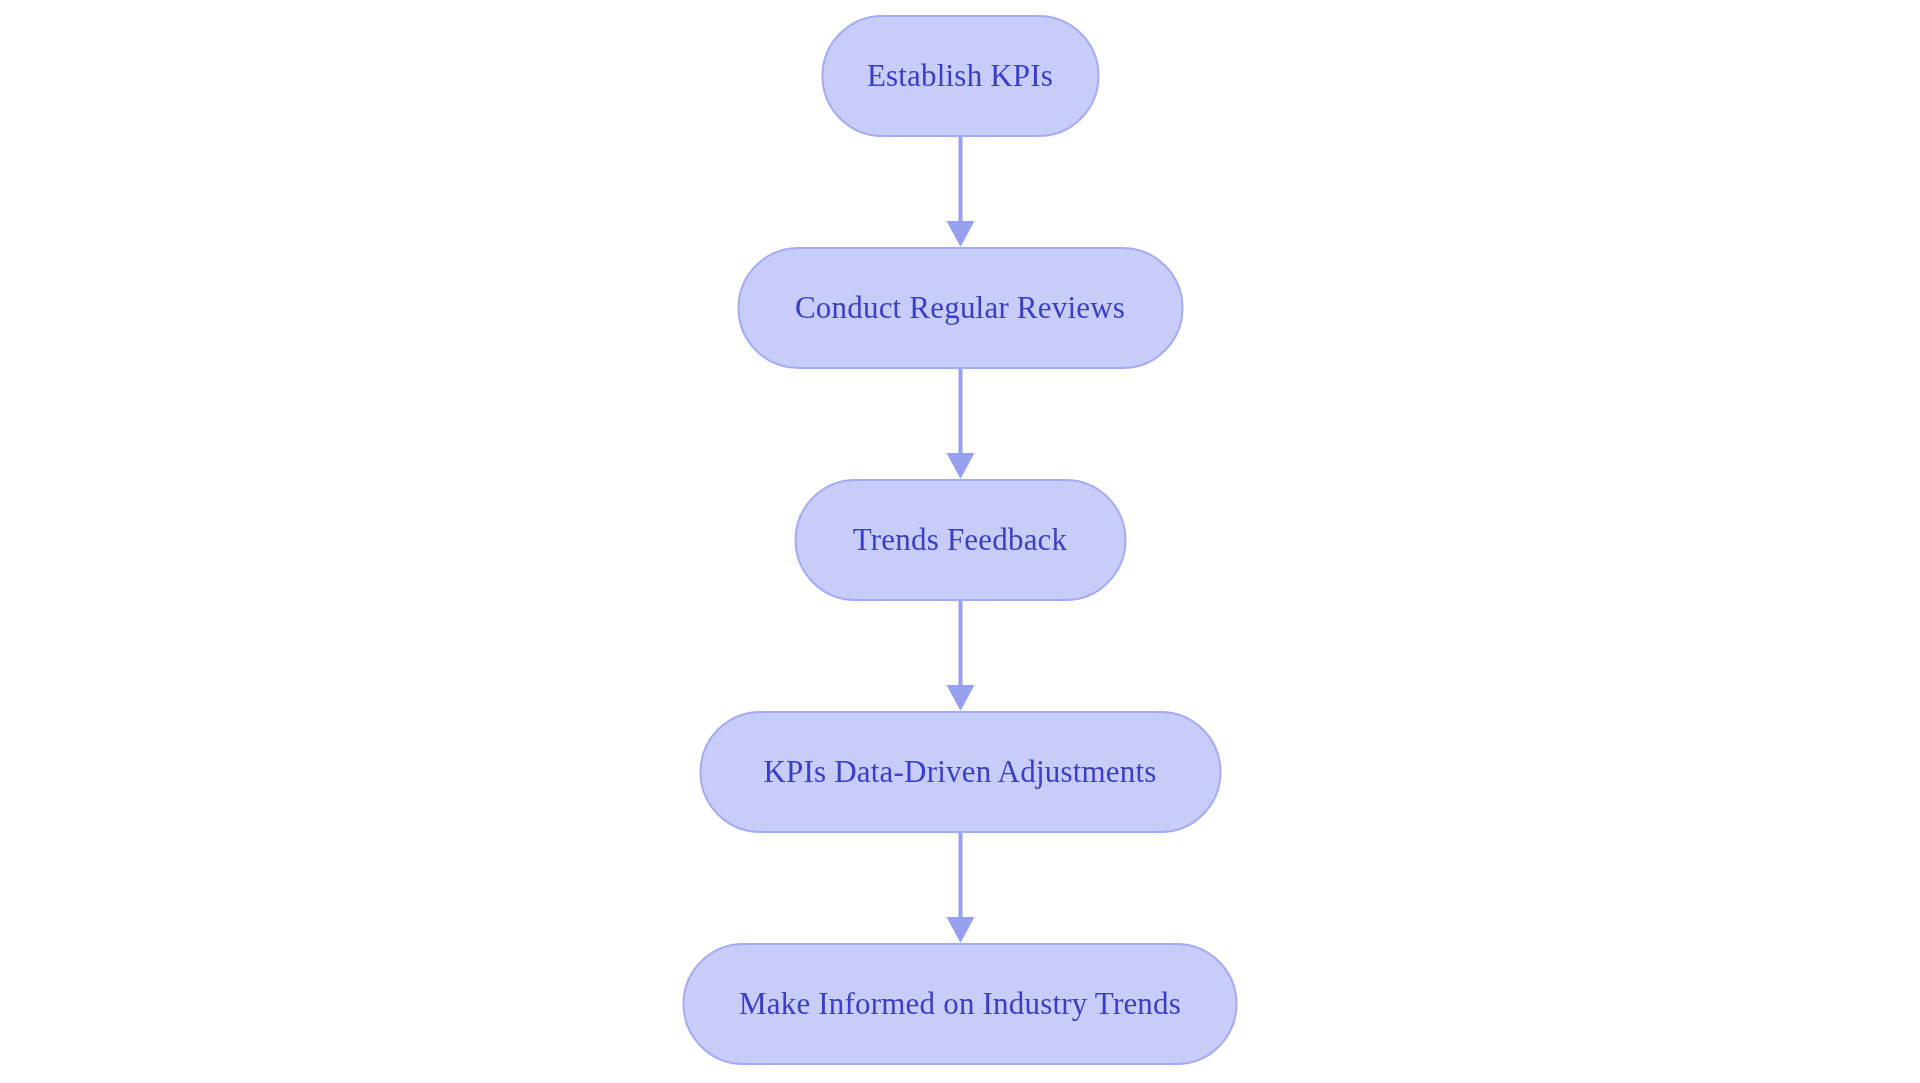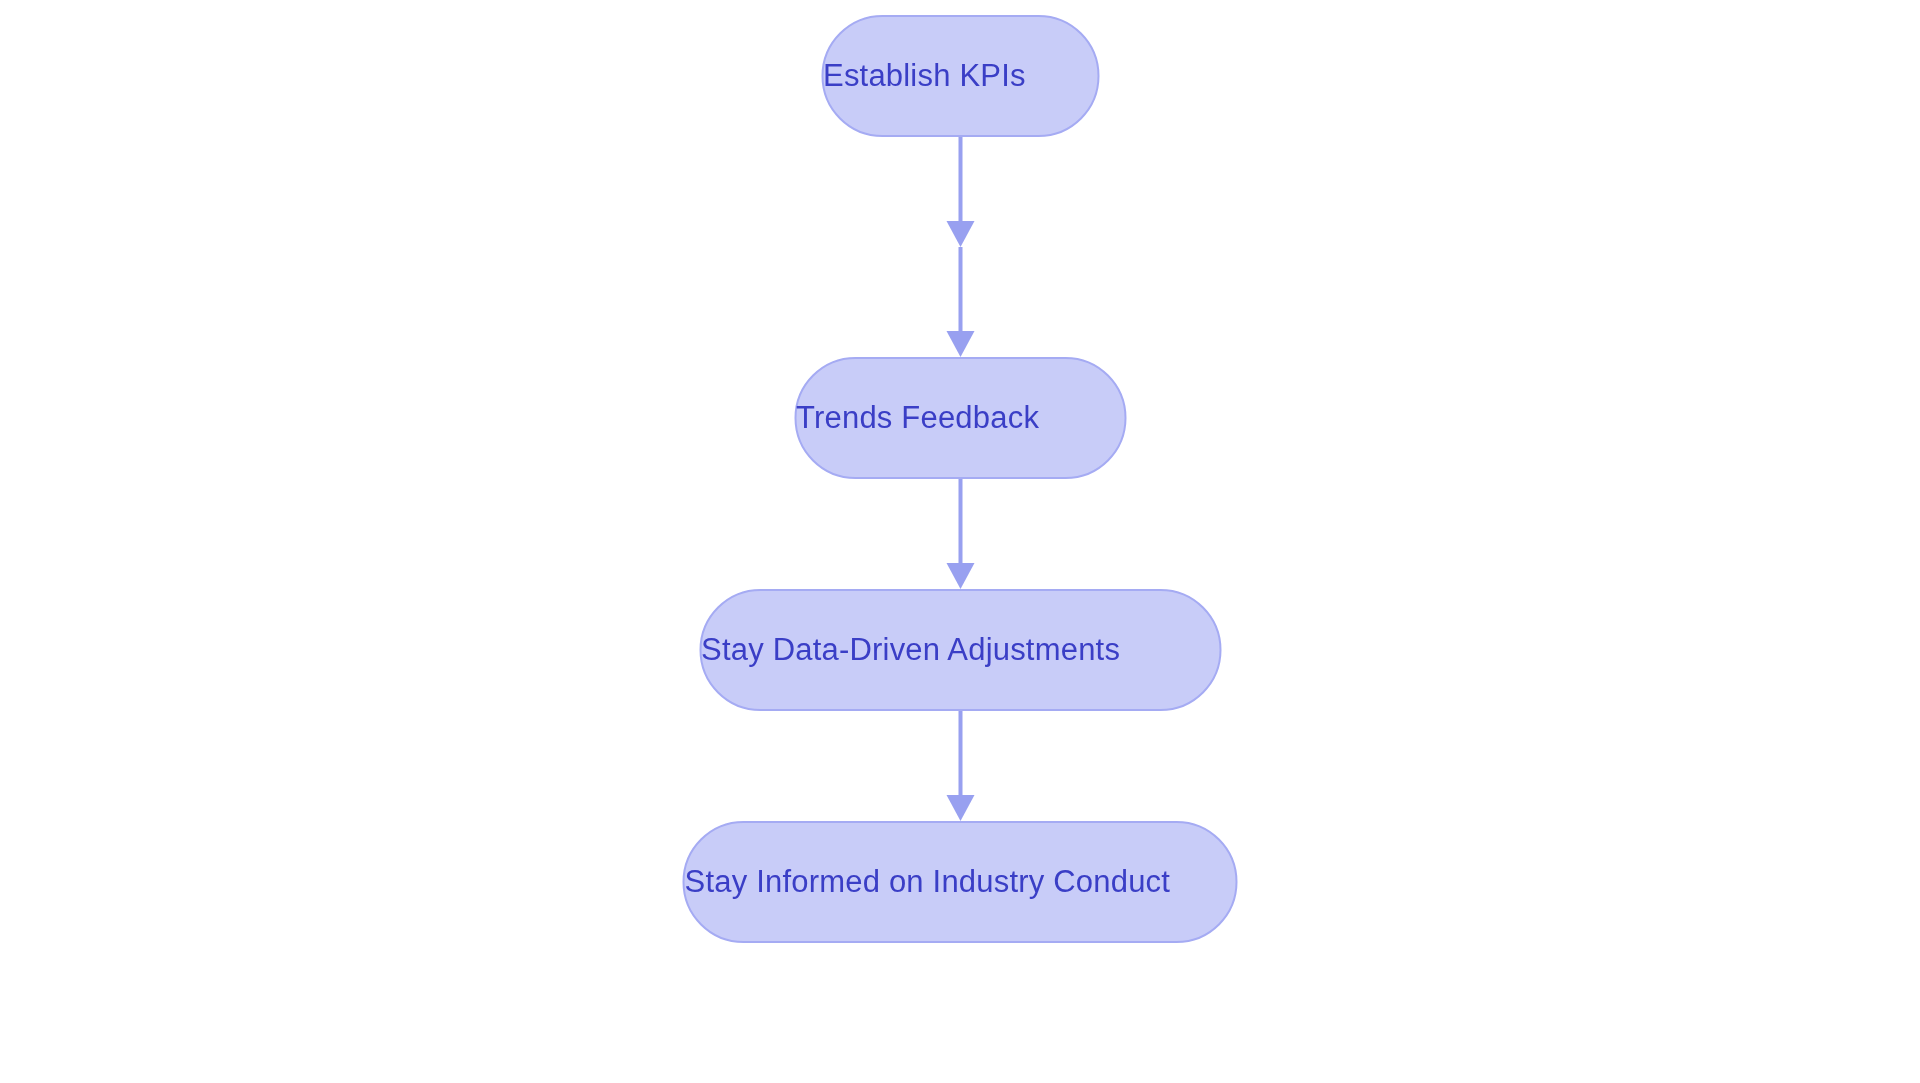--- a/index.html
+++ b/index.html
@@ -26,24 +26,26 @@
     align-items:center;
   }
   .node{
     height:122px;
     border-radius:61px;
     background:var(--node-fill);
     border:2px solid var(--node-border);
     color:var(--node-text);
     display:flex;
     align-items:center;
+    justify-content:center;
     font-size:31px;
     letter-spacing:0.2px;
     white-space:nowrap;
     flex:0 0 auto;
+    font-family:Liberation Serif, serif;
   }
   .node.n1{width:278px;}
   .node.n2{width:446px;}
   .node.n3{width:332px;}
   .node.n4{width:522px;}
   .node.n5{width:555px;}
   .arrow{
     height:110px;
     display:flex;
     flex-direction:column;
@@ -71,42 +73,45 @@
 
     <div class="node n1">
       <span>Establish KPIs</span>
     </div>
 
     <div class="arrow">
       <div class="shaft"></div>
       <div class="head"></div>
     </div>
 
+    <div class="node n2">
+      <span>Conduct Regular Reviews</span>
+    </div>
 
     <div class="arrow">
       <div class="shaft"></div>
       <div class="head"></div>
     </div>
 
     <div class="node n3">
       <span>Trends Feedback</span>
     </div>
 
     <div class="arrow">
       <div class="shaft"></div>
       <div class="head"></div>
     </div>
 
     <div class="node n4">
-      <span>Stay Data-Driven Adjustments</span>
+      <span>KPIs Data-Driven Adjustments</span>
     </div>
 
     <div class="arrow">
       <div class="shaft"></div>
       <div class="head"></div>
     </div>
 
     <div class="node n5">
-      <span>Stay Informed on Industry Conduct</span>
+      <span>Make Informed on Industry Trends</span>
     </div>
 
   </div>
 </div>
 
 </body></html>

